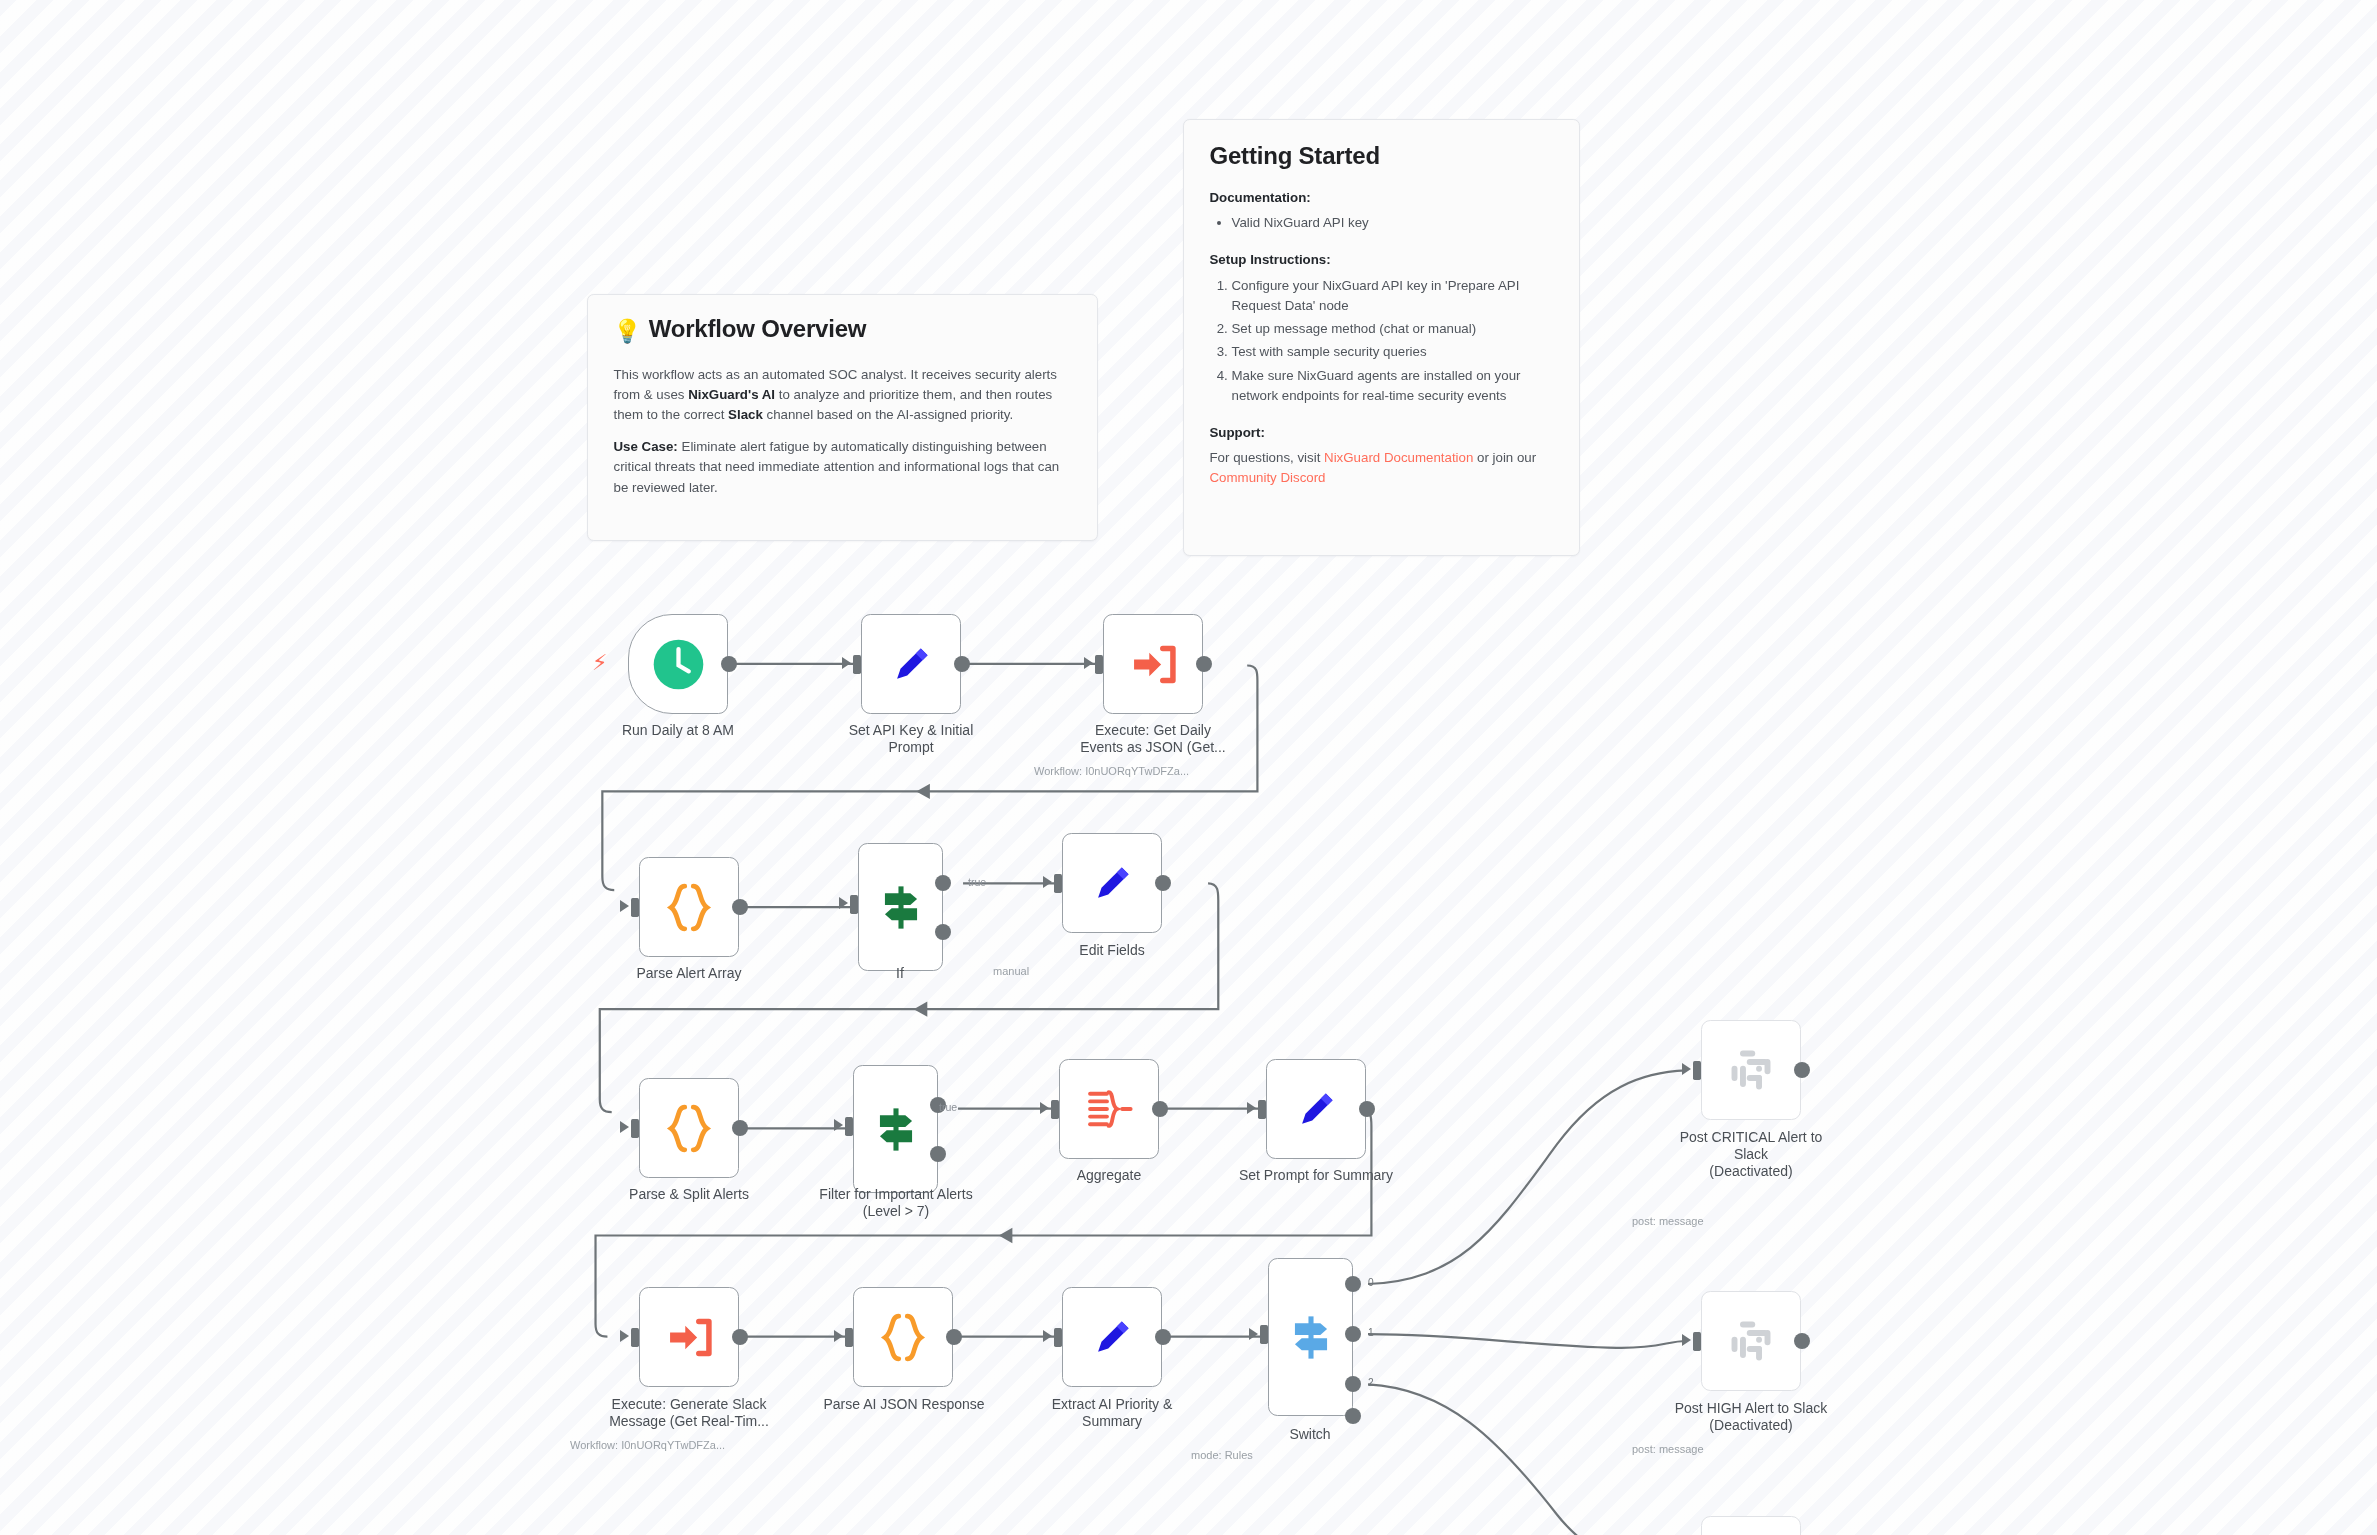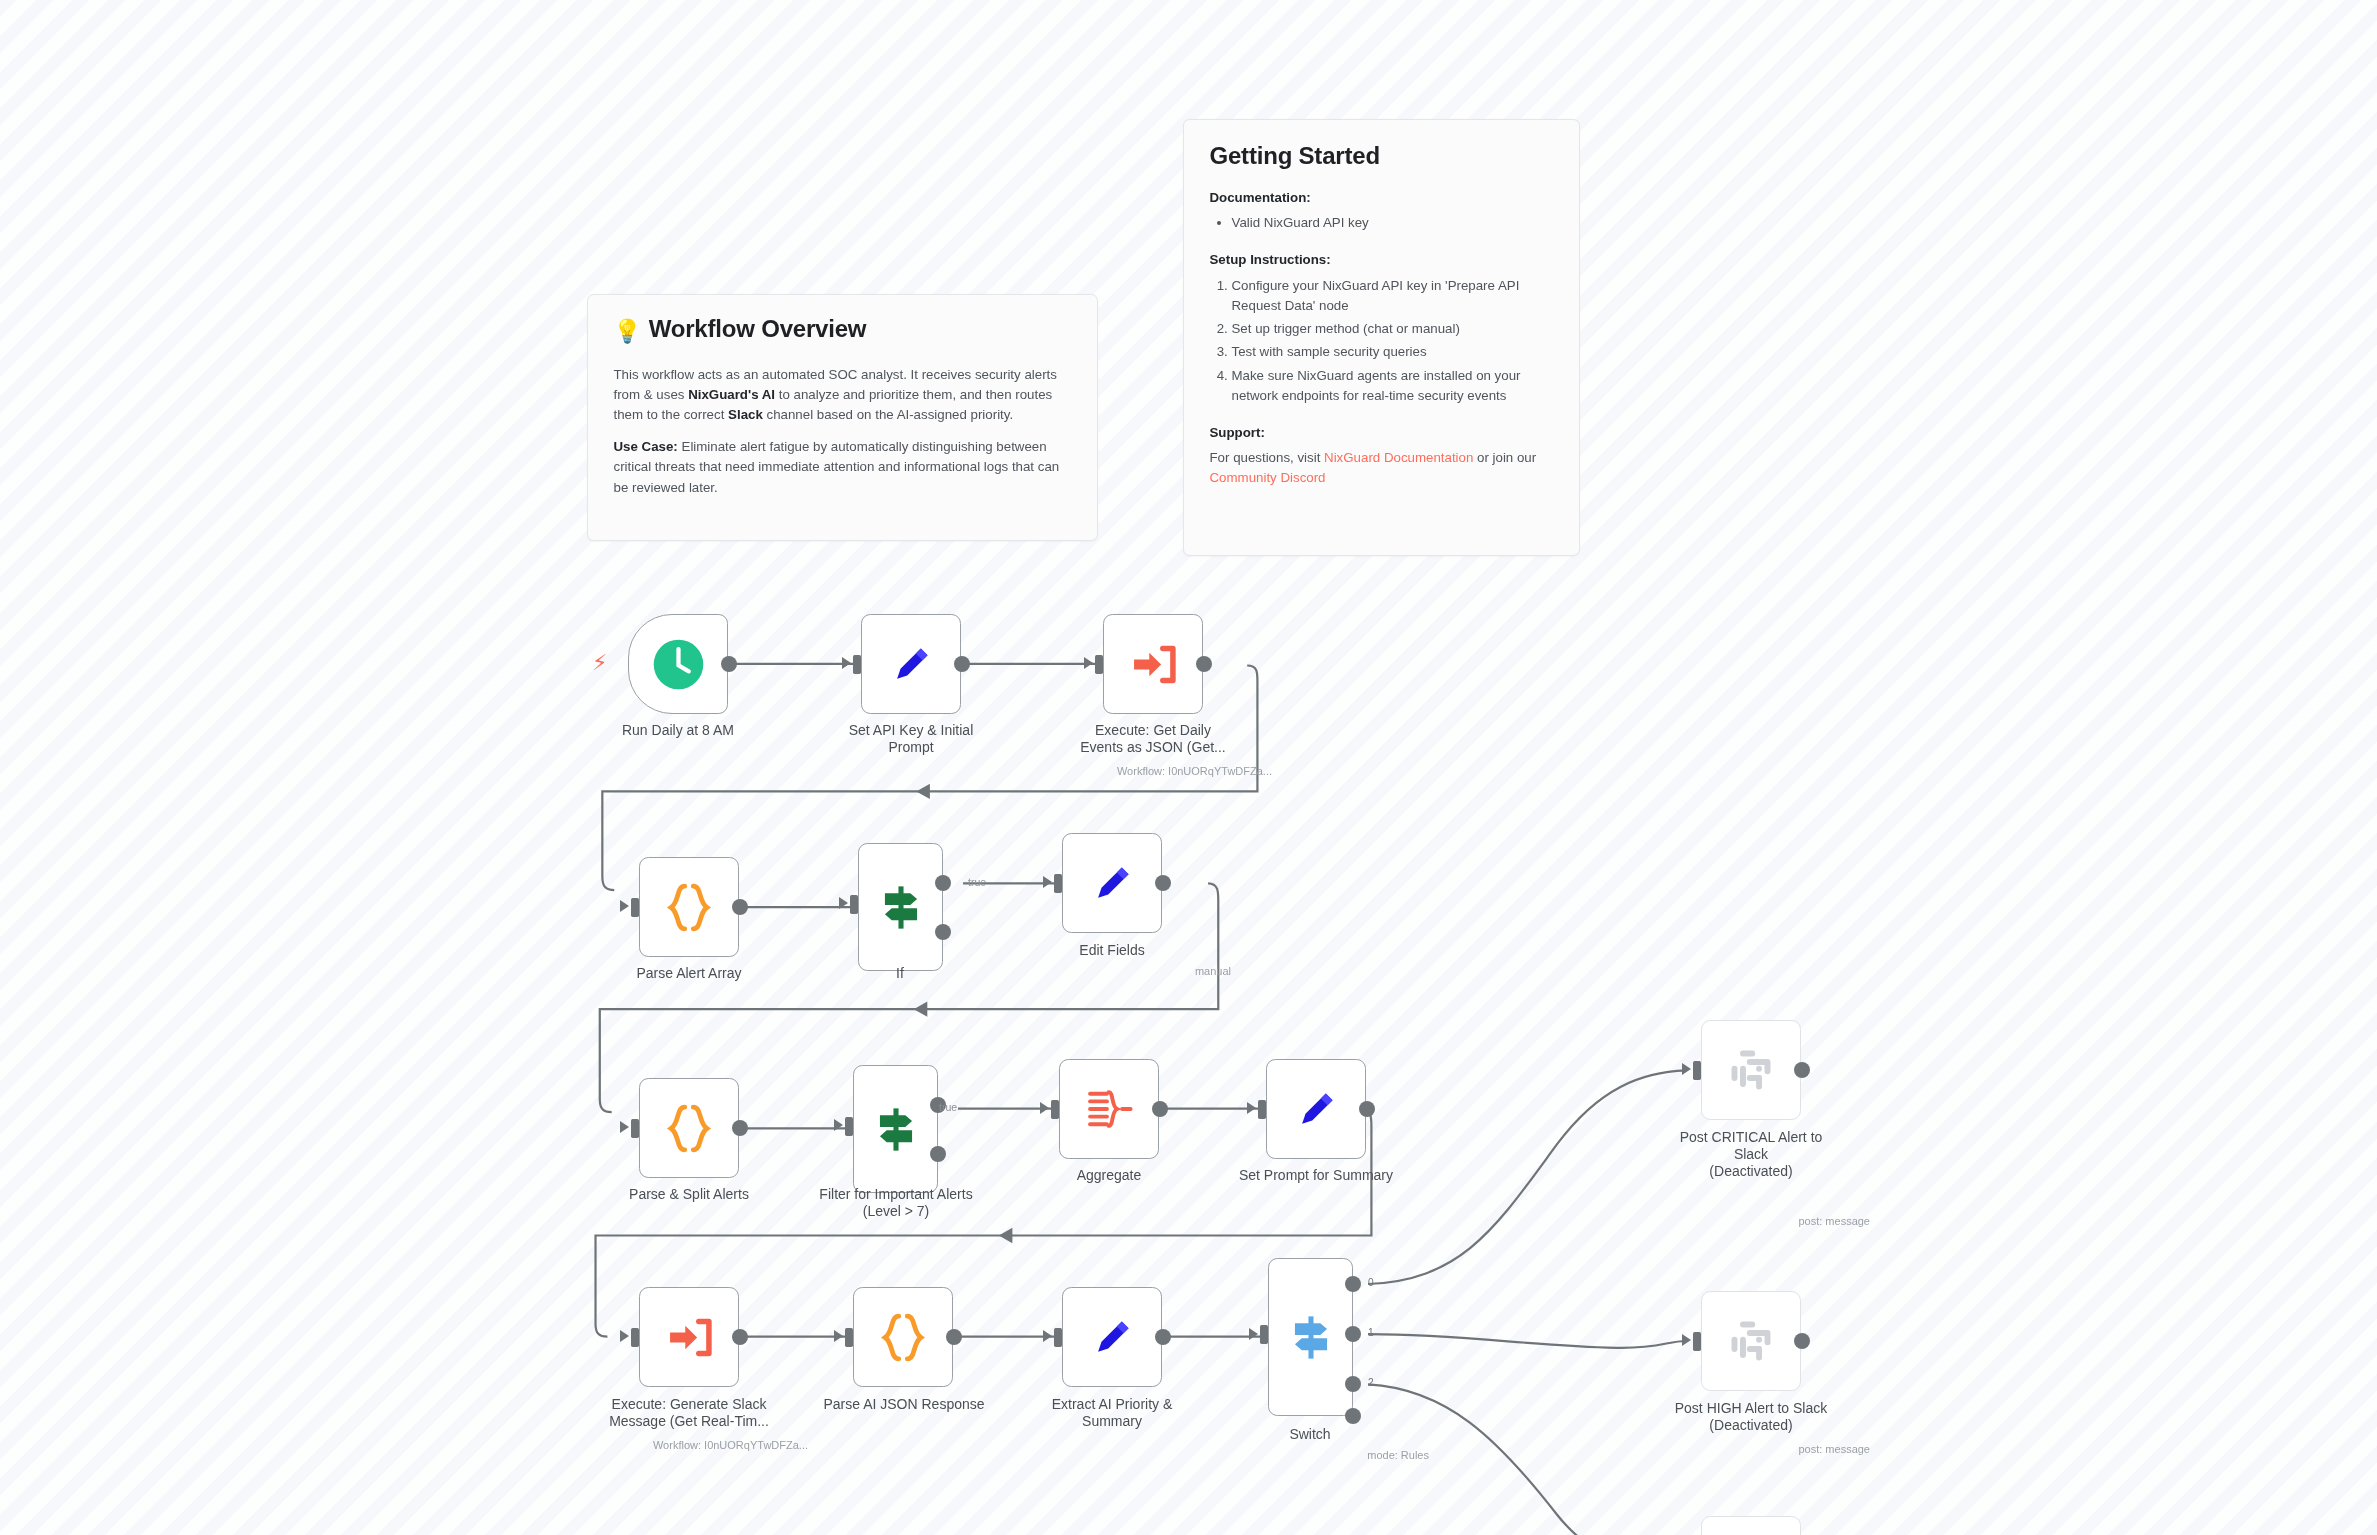--- a/index.html
+++ b/index.html
@@ -46,21 +46,21 @@
   .nbox.sq{width:100px;height:100px;}
   .nbox.tall{width:85px;height:128px;}
   .nbox.trigger{width:100px;height:100px;border-radius:44px 9.4px 9.4px 44px;}
   .nbox.disabled{border:1.4px solid #e0e2e6;}
   .nbox.switchbox{width:85px;height:158px;}
   .nlabel{
     position:absolute;text-align:center;font-size:14px;line-height:1.22;
     color:#4a4f55;font-weight:500;white-space:pre-line;
   }
   .nsub{
-    position:absolute;text-align:right;font-size:11px;color:#9aa0a6;line-height:1.3;
+    position:absolute;text-align:left;font-size:11px;color:#9aa0a6;line-height:1.3;
     white-space:pre-line;
   }
   .port{
     position:absolute;width:16px;height:16px;border-radius:50%;background:#6e7478;
   }
   .inport{
     position:absolute;width:7.7px;height:19px;background:#6e7478;border-radius:1.7px;
   }
   .inarrow{
     position:absolute;width:0;height:0;border-left:9.4px solid #6e7478;
@@ -391,21 +391,21 @@
 
   <div class="sticky" id="note-getting">
     <h2>Getting Started</h2>
     <h3>Documentation:</h3>
     <ul>
       <li>Valid NixGuard API key</li>
     </ul>
     <h3>Setup Instructions:</h3>
     <ol>
       <li>Configure your NixGuard API key in 'Prepare API Request Data' node</li>
-      <li>Set up trigger method (chat or manual)</li>
+      <li>Set up message method (chat or manual)</li>
       <li>Test with sample security queries</li>
       <li>Make sure NixGuard agents are installed on your network endpoints for real-time security events</li>
     </ol>
     <h3>Support:</h3>
     <p><span>For questions, visit </span><a href="#">NixGuard Documentation</a><span> or join our </span><a href="#">Community Discord</a></p>
   </div>
 
 </div>
 
 

